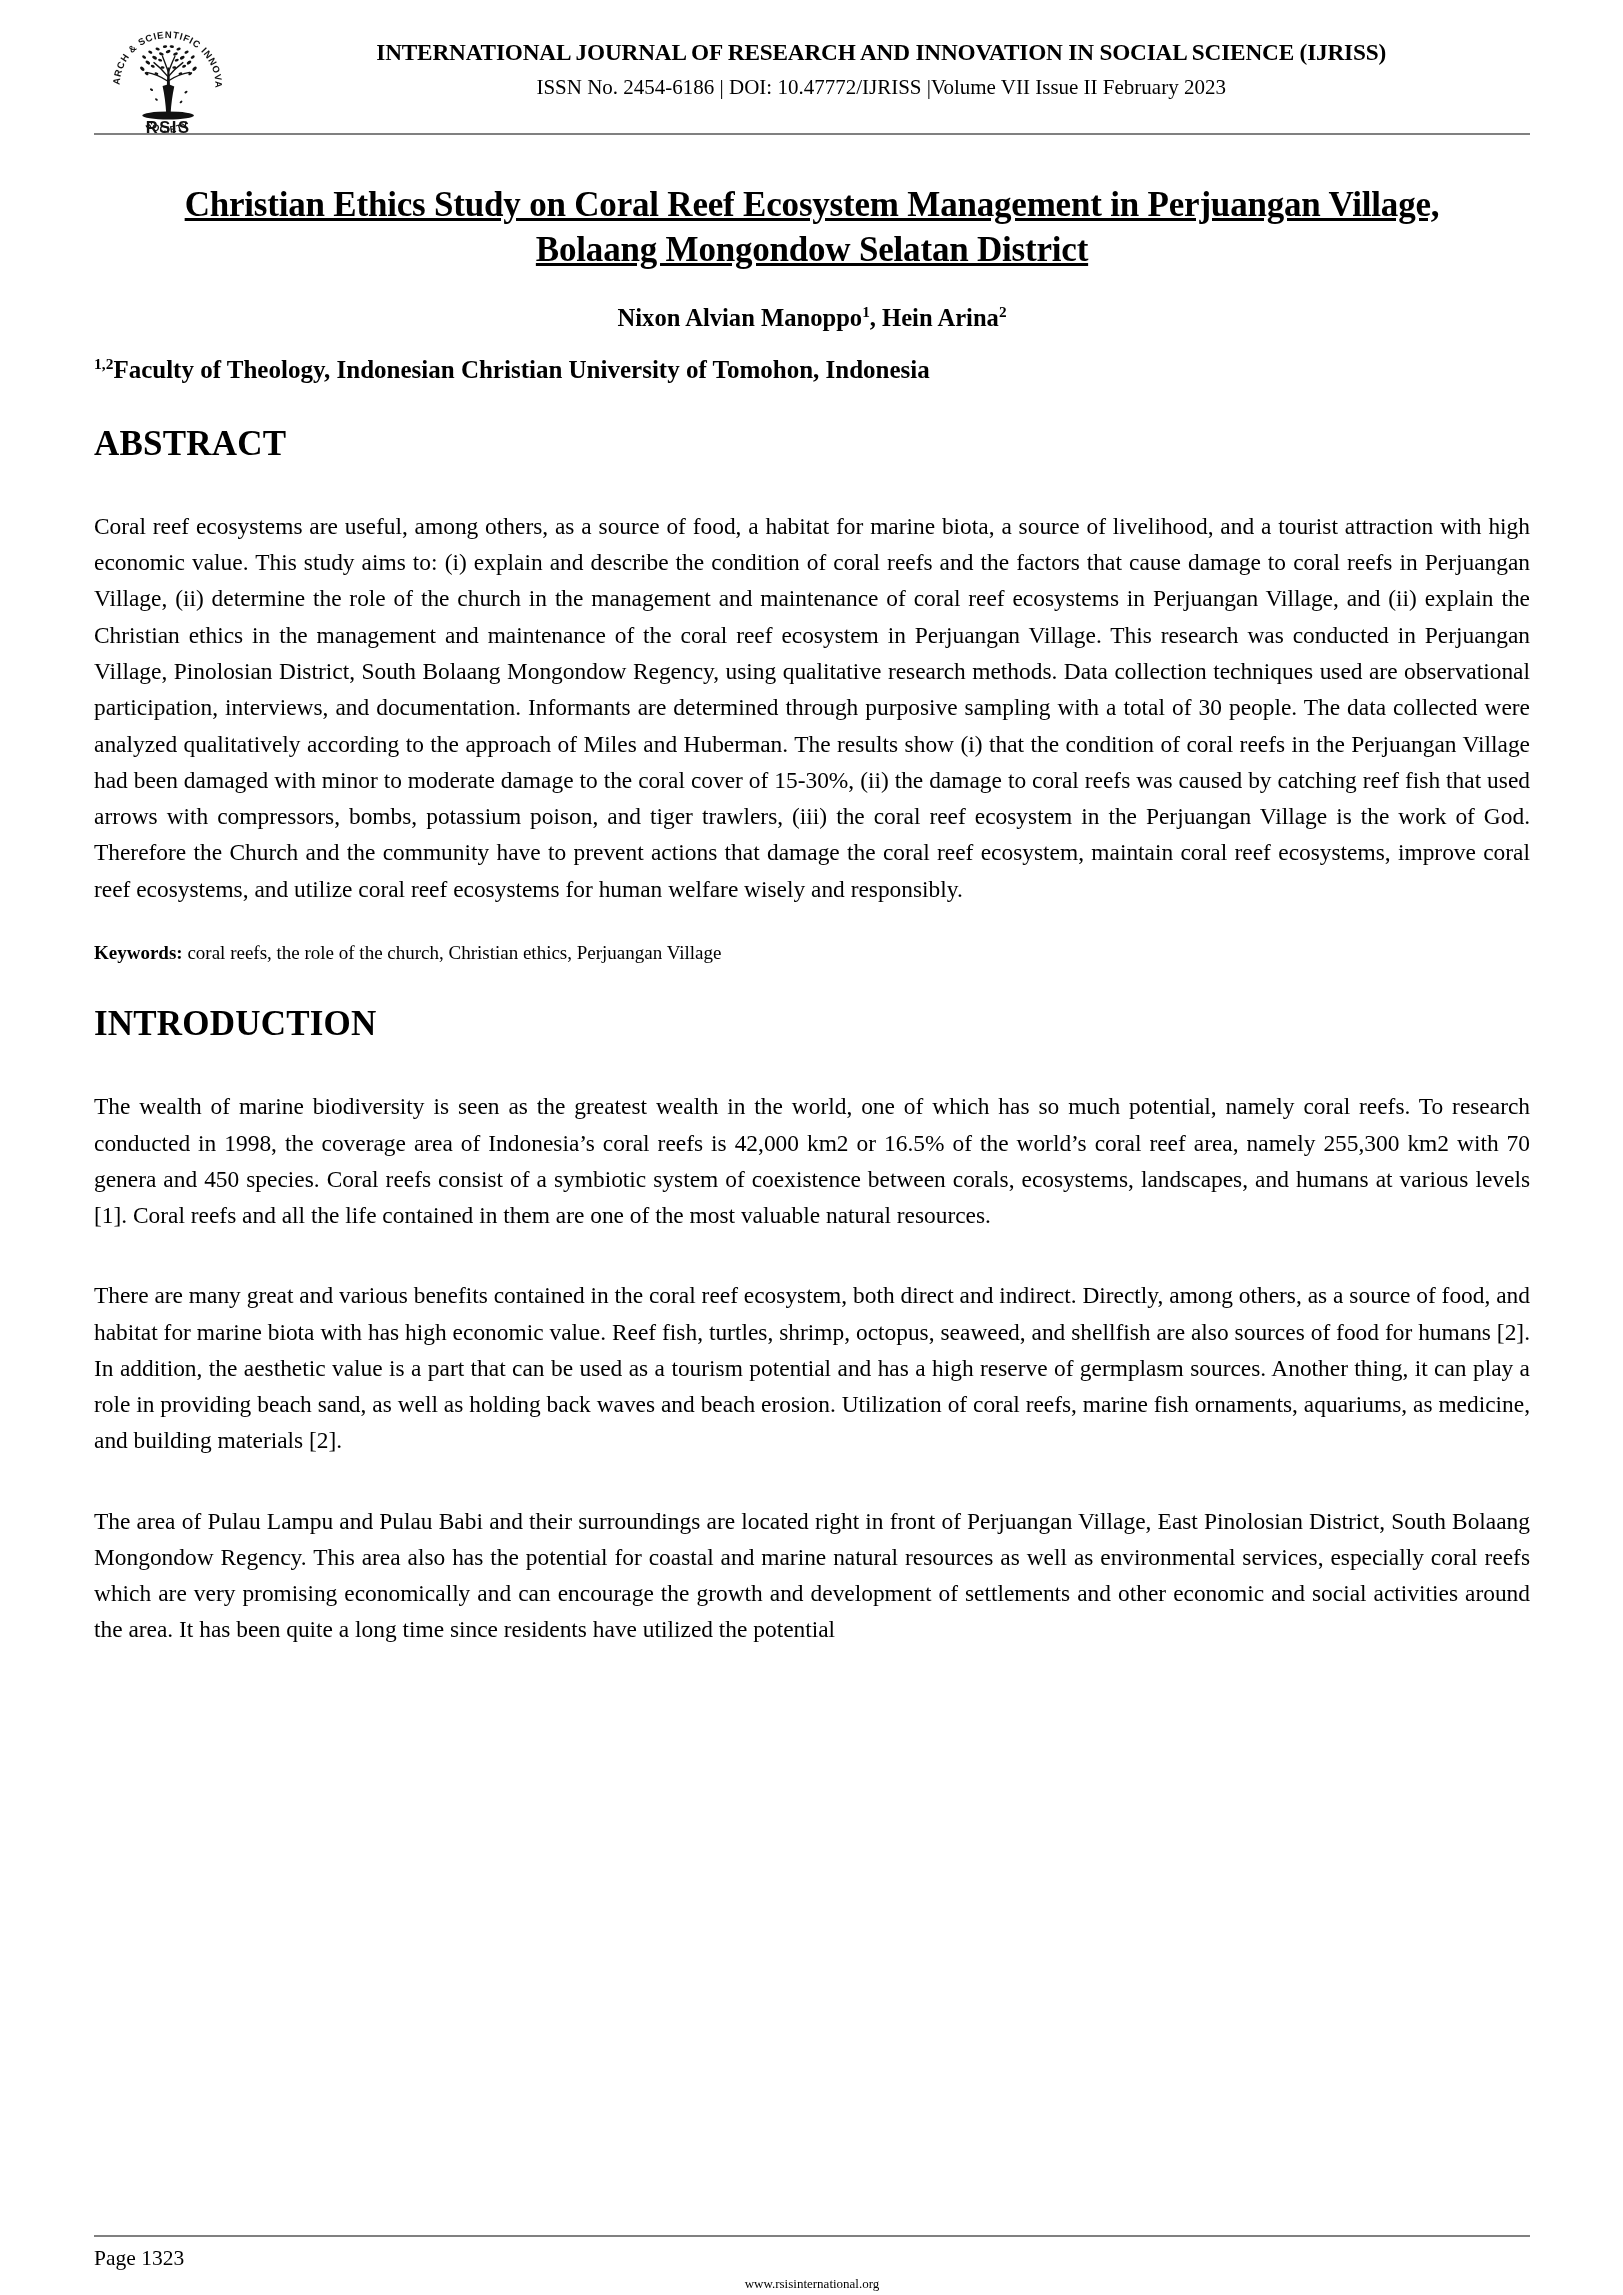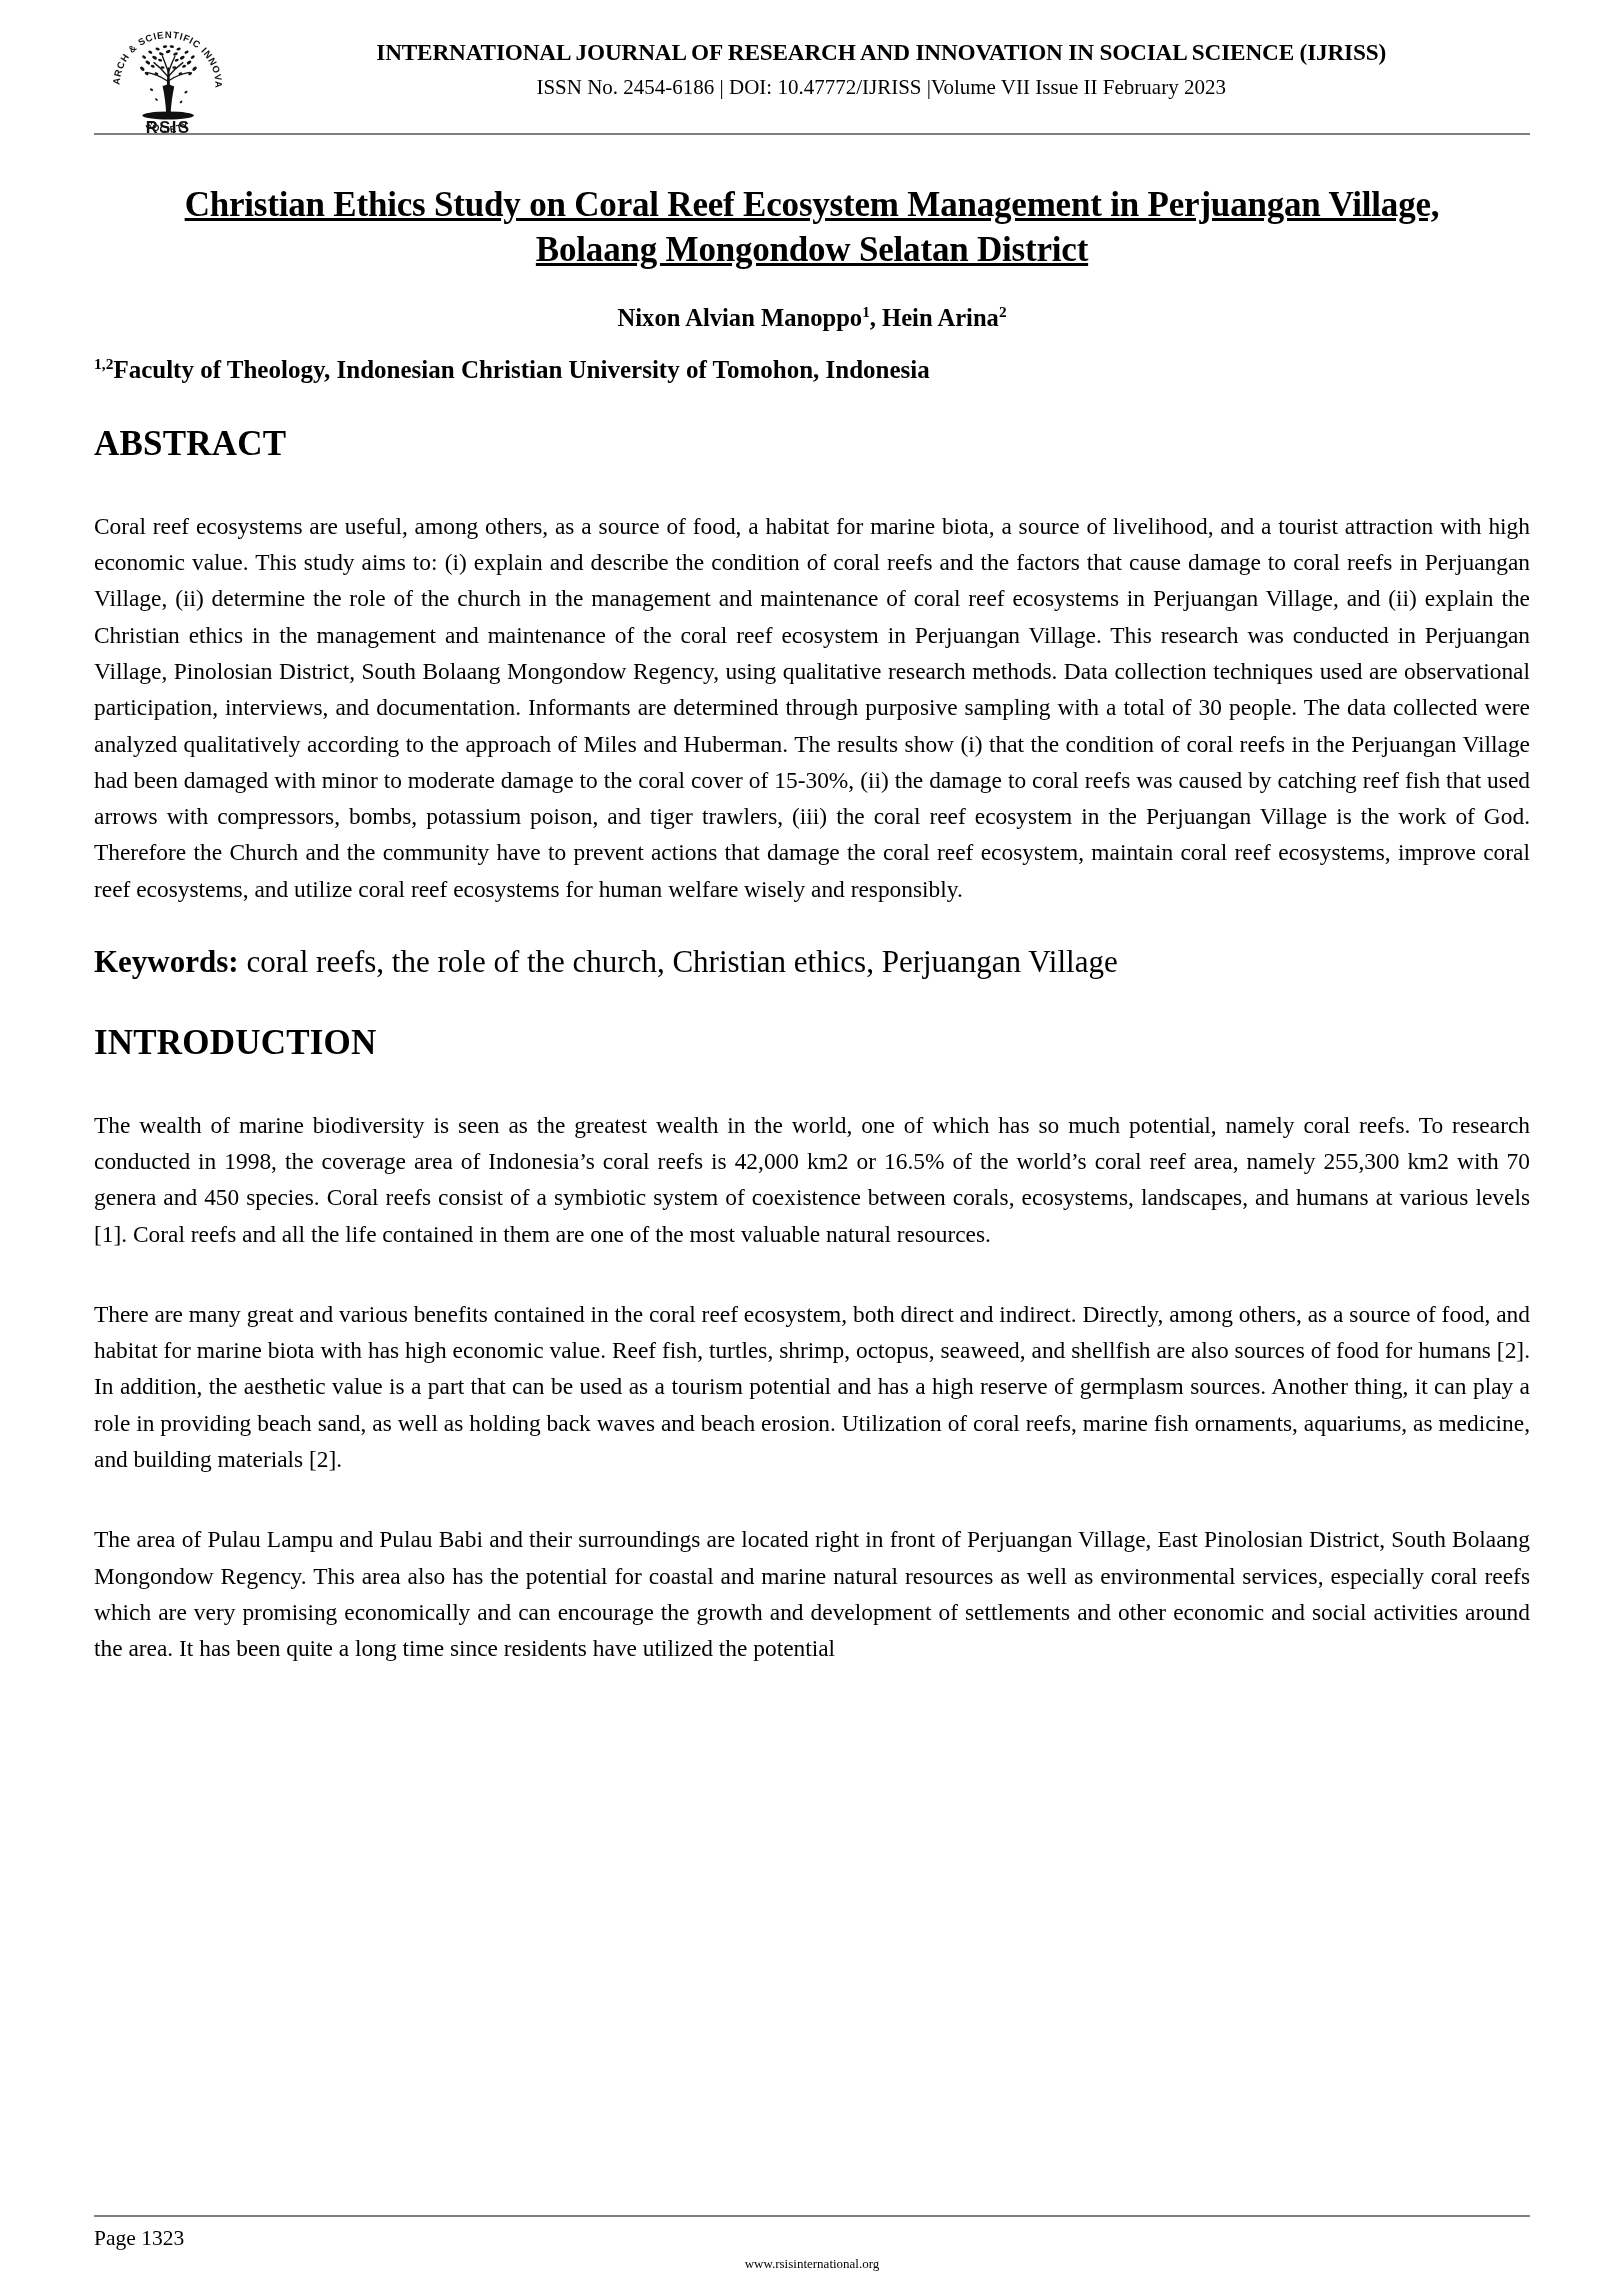--- a/index.html
+++ b/index.html
@@ -111,38 +111,38 @@
     letter-spacing: 0.2px;
   }
   p.body-text {
     font-size: 23.4px;
     line-height: 1.55;
     text-align: justify;
     text-justify: inter-word;
     margin: 44px 0 0 0;
   }
   p.keywords {
-    font-size: 31px;
+    font-size: 19px;
     line-height: 1.55;
     text-align: left;
     margin: 31px 0 0 0;
   }
   .kw-label {
     font-weight: bold;
   }
   .abstract-body {
     margin-top: 38px;
   }
 
   
   .footer {
     position: absolute;
     left: 94px;
     right: 94px;
-    bottom: 23px;
+    bottom: 3px;
   }
   .footer-rule {
     border: 0;
     border-top: 2.7px solid #808080;
     margin: 0 0 9.2px 0;
   }
   .page-number {
     font-size: 21.5px;
     text-align: left;
   }

